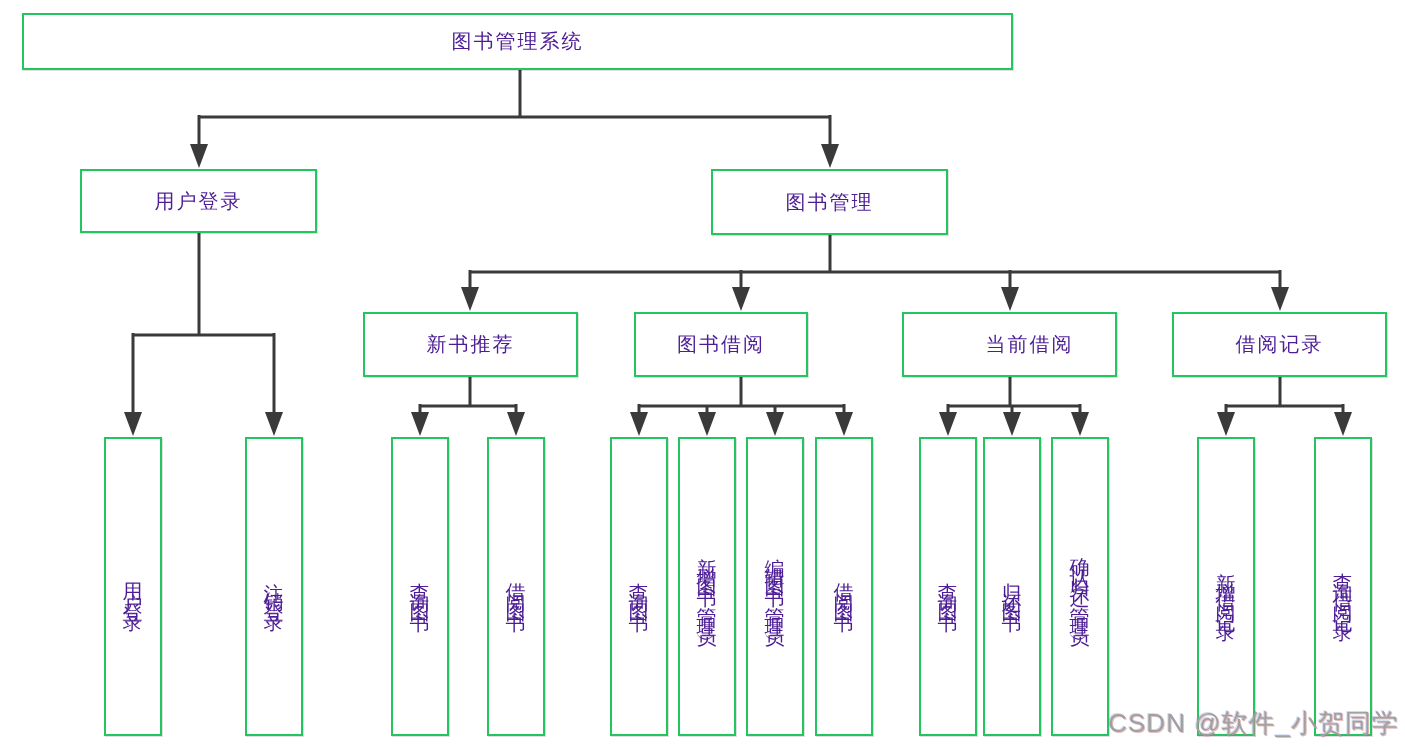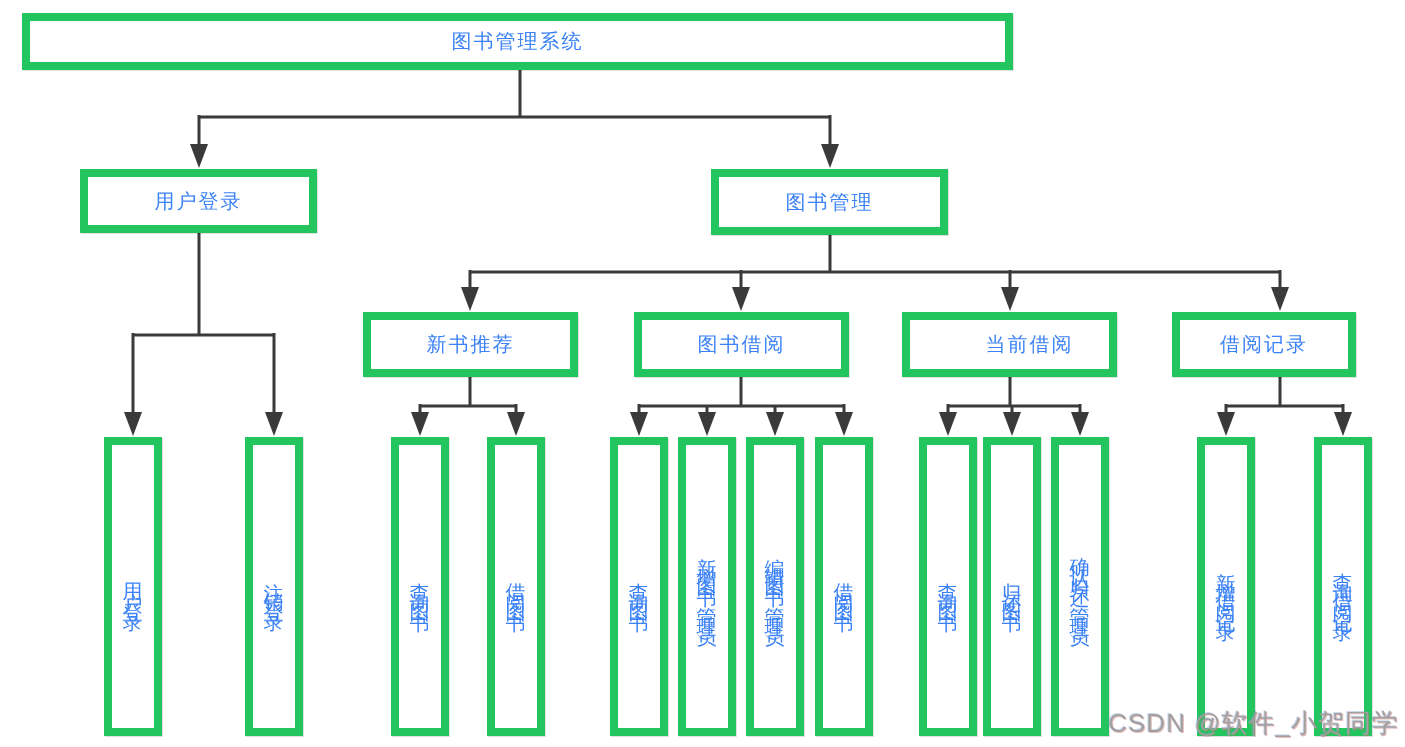--- a/index.html
+++ b/index.html
@@ -18,45 +18,45 @@
   svg.wires {
     position: absolute;
     left: 0;
     top: 0;
     z-index: 1;
   }
   .node {
     position: absolute;
     box-sizing: border-box;
     background: #ffffff;
-    border: 8px solid #22c55e;
+    border: 2px solid #22c55e;
     display: flex;
     align-items: center;
     justify-content: center;
-    color: #3b82f6;
+    color: #4c1d95;
     font-size: 20px;
     letter-spacing: 2px;
     z-index: 2;
     box-shadow: 1px 1px 0 rgba(0,0,0,0.12);
   }
   .leaf .vtext {
     writing-mode: vertical-rl;
     text-orientation: mixed;
     letter-spacing: 10px;
     line-height: 1;
     white-space: nowrap;
   }
   
   #n-root        { left: 22px;  top: 13px;  width: 991px; height: 57px; }
   #n-user-login  { left: 80px;  top: 169px; width: 237px; height: 64px; }
   #n-book-mgmt   { left: 711px; top: 169px; width: 237px; height: 66px; }
   #n-recommend   { left: 363px; top: 312px; width: 215px; height: 65px; }
-  #n-borrow      { left: 634px; top: 312px; width: 215px; height: 65px; }
+  #n-borrow      { left: 634px; top: 312px; width: 174px; height: 65px; }
   #n-current     { left: 902px; top: 312px; width: 215px; height: 65px; padding-left: 40px; }
-  #n-records     { left: 1172px;top: 312px; width: 184px; height: 65px; }
+  #n-records     { left: 1172px;top: 312px; width: 215px; height: 65px; }
 
   .leaf { top: 437px; width: 58px; height: 299px; }
   #l-user-login   { left: 104px; }
   #l-logout       { left: 245px; }
   #l-rec-query    { left: 391px; }
   #l-rec-borrow   { left: 487px; }
   #l-bor-query    { left: 610px; }
   #l-bor-add      { left: 678px; }
   #l-bor-edit     { left: 746px; }
   #l-bor-borrow   { left: 815px; }

